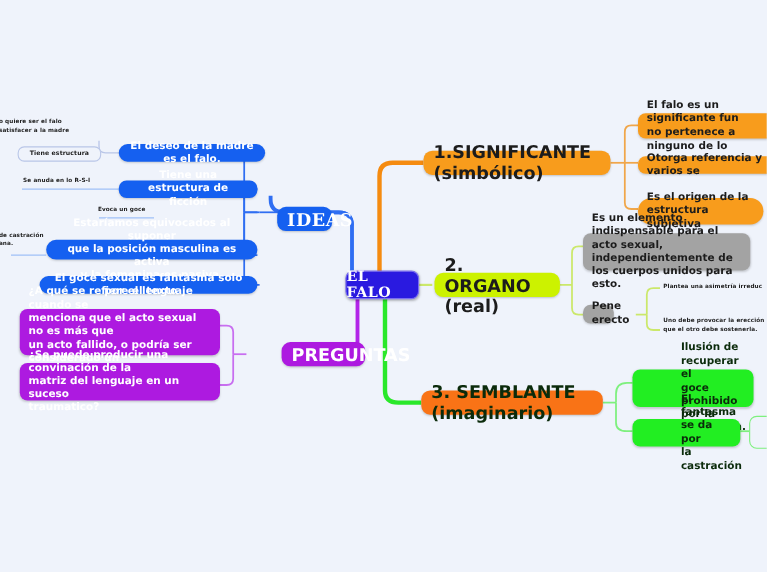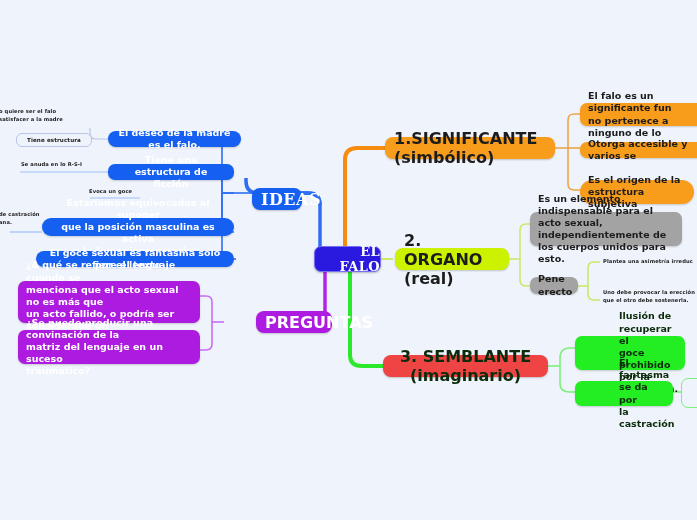--- a/index.html
+++ b/index.html
@@ -13,30 +13,30 @@
   #canvas{position:absolute;left:0;top:0;width:697px;height:520px;}
   svg.links{position:absolute;left:0;top:0;width:697px;height:520px;pointer-events:none;}
   .node{position:absolute;box-sizing:border-box;display:flex;align-items:center;}
   .node span{display:block;width:100%;}
 
   
   .central{
     background:#2a1ae0;border:1px solid #7a6ef0;border-radius:7px;
     color:#ffffff;font-family:"DejaVu Serif","Liberation Serif",serif;
     font-weight:bold;font-size:13px;letter-spacing:.4px;
-    justify-content:center;text-align:right;
+    justify-content:center;text-align:left;
     box-shadow:0 1px 2px rgba(0,0,0,.25);
   }
 
   
   .l1{border-radius:8px;font-weight:bold;font-size:16px;padding:5px 9px;
       box-shadow:0 1px 2px rgba(0,0,0,.2);}
   .l1.orange{background:#f89c1c;color:#1c1c1c;}
   .l1.lime{background:#ccf200;color:#1c1c1c;}
-  .l1.green{background:#ef4444;color:#0b2b0b;text-align:center;}
+  .l1.green{background:#f97316;color:#0b2b0b;}
   .l1.blue{background:#1560f0;color:#ffffff;justify-content:center;text-align:center;
            font-family:"DejaVu Serif","Liberation Serif",serif;letter-spacing:.5px;}
   .l1.purple{background:#ad1ae0;color:#ffffff;justify-content:center;text-align:center;}
 
   
   .l2{border-radius:7px;font-weight:bold;font-size:9.5px;line-height:1.28;padding:5px 8px;
       box-shadow:0 1px 2px rgba(0,0,0,.18);}
   .l2.orange{background:#f89c1c;color:#1c1c1c;}
   .l2.lime{background:#a3a3a3;color:#1c1c1c;}
   .l2.green{background:#22ee22;color:#0b2b0b;padding-left:44px;}
@@ -124,39 +124,39 @@
   <div class="node l1 orange" style="left:385px;top:137px;width:170px;height:22px;">
     <span>1.SIGNIFICANTE (simbólico)</span>
   </div>
 
   <div class="node l2 orange" style="left:580px;top:103px;width:125px;height:23px;white-space:pre-line;">
     <span>El falo es un significante fun
 no pertenece a ninguno de lo</span>
   </div>
 
   <div class="node l2 orange" style="left:580px;top:142px;width:125px;height:16px;">
-    <span>Otorga accesible y varios se</span>
+    <span>Otorga referencia y varios se</span>
   </div>
 
   <div class="node l2 orange pill" style="left:580px;top:180px;width:114px;height:24px;white-space:pre-line;">
     <span>Es el origen de la
 estructura subjetiva</span>
   </div>
 
   <div class="node l1 lime" style="left:395px;top:248px;width:114px;height:22px;">
     <span>2. ORGANO (real)</span>
   </div>
 
   <div class="node l2 lime" style="left:530px;top:212px;width:152px;height:34px;white-space:pre-line;">
     <span>Es un elemento indispensable para el
 acto sexual, independientemente de
 los cuerpos unidos para esto.</span>
   </div>
 
-  <div class="node l2 lime" style="left:530px;top:277px;width:48px;height:17px;">
+  <div class="node l2 lime" style="left:530px;top:277px;width:28px;height:17px;">
     <span>Pene erecto</span>
   </div>
 
   <div class="node l3 plain" style="left:600px;top:257px;width:100px;height:10px;white-space:pre-line;">
     <span>Plantea una asimetría irreduc</span>
   </div>
 
   <div class="node l3 plain" style="left:600px;top:288px;width:100px;height:18px;white-space:pre-line;">
     <span>Uno debe provocar la erección
 que el otro debe sostenerla.</span>

